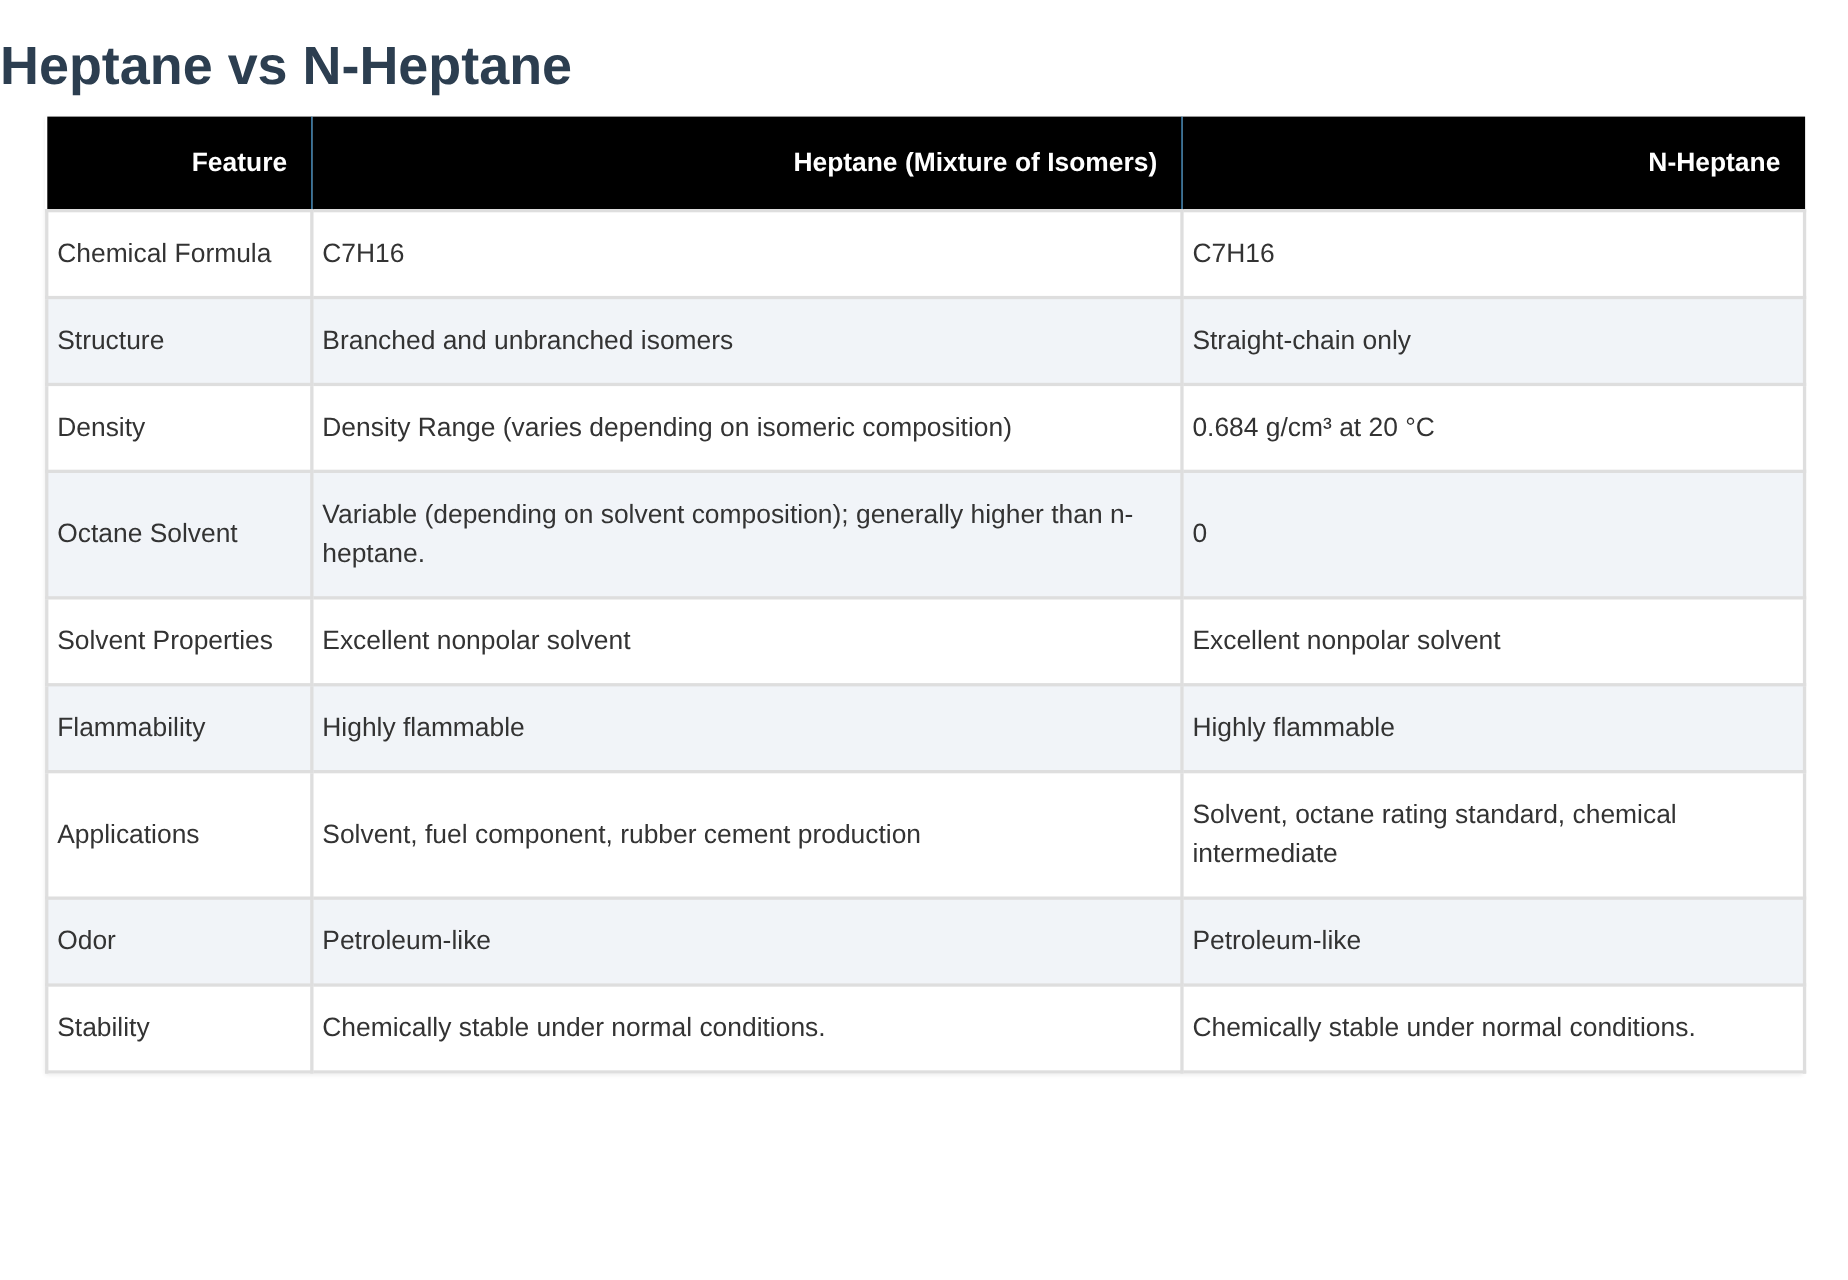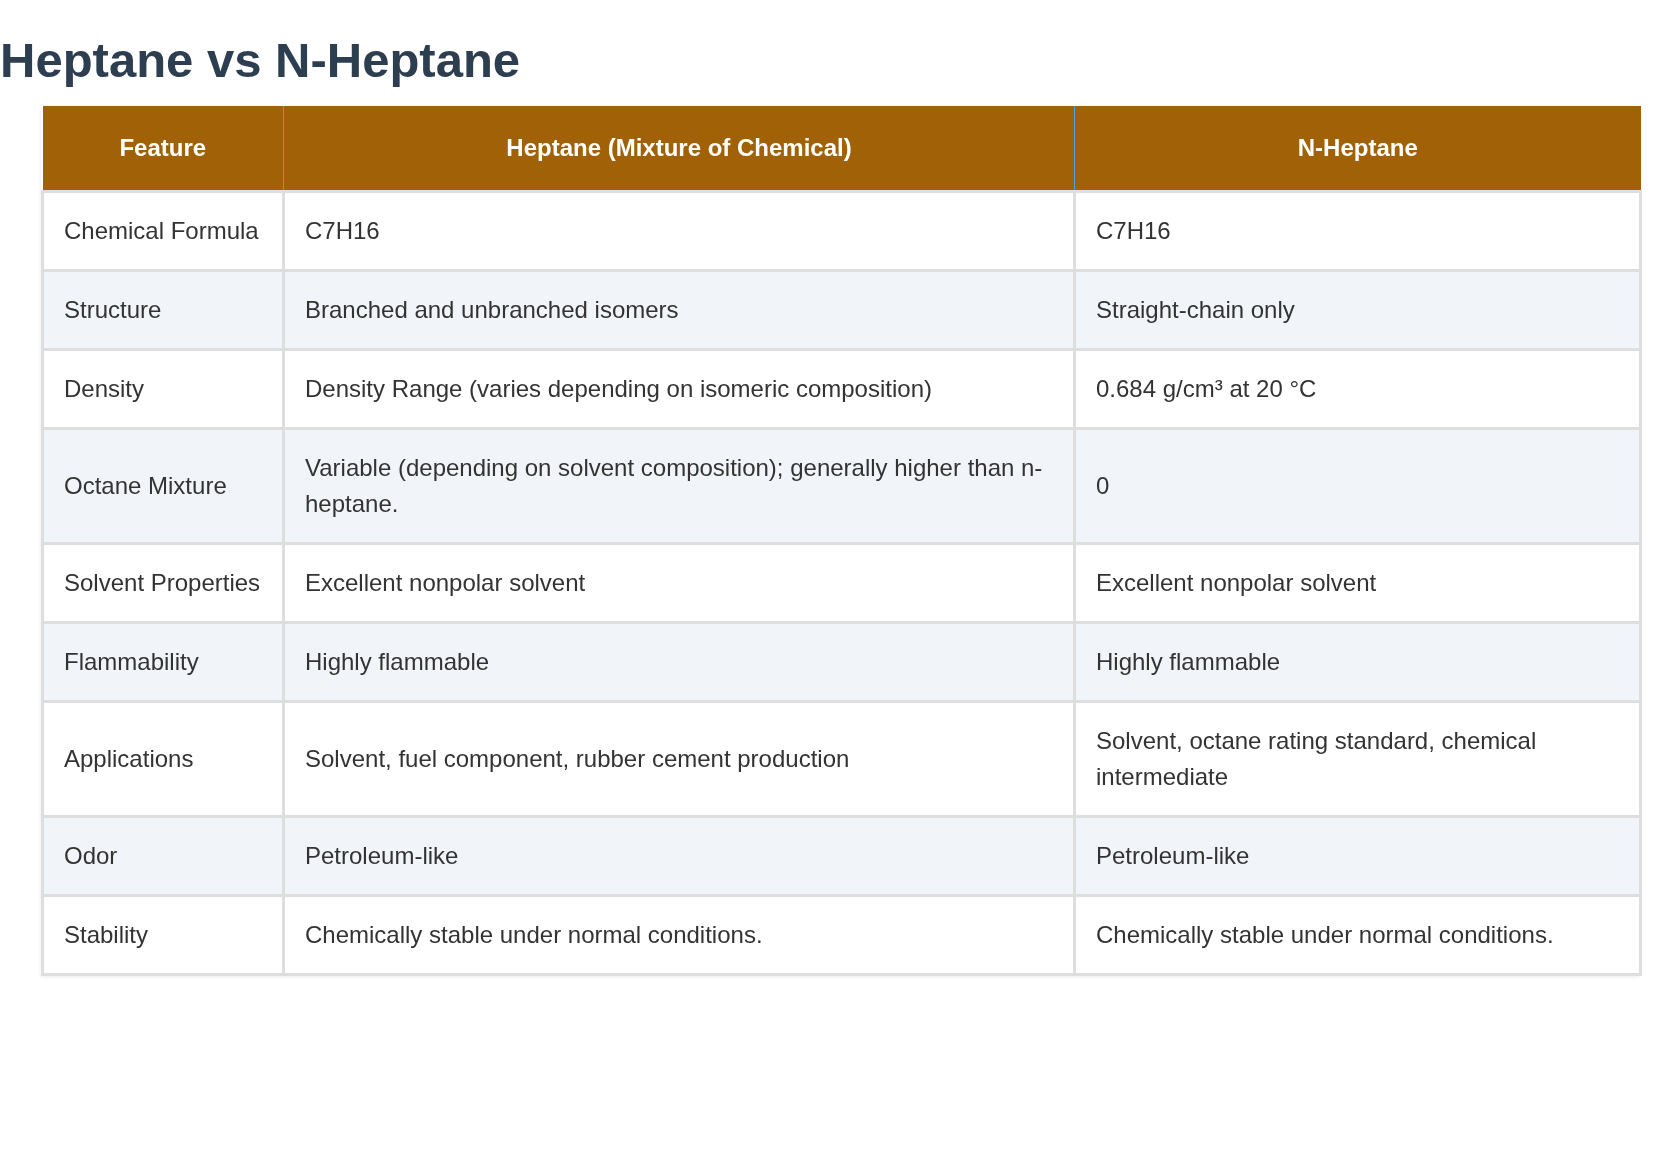--- a/index.html
+++ b/index.html
@@ -19,70 +19,70 @@
     box-shadow: 0 1px 4px rgba(0,0,0,0.08);
   }
   table {
     width: 1598px; border-collapse: collapse; table-layout: fixed;
     font-size: 24px;
   }
   col.c1 { width: 241px; }
   col.c2 { width: 791px; }
   col.c3 { width: 566px; }
   thead th {
-    background: #a16207; color: #ffffff; text-align: center;
+    background: #000000; color: #ffffff; text-align: right;
     font-weight: bold; font-size: 24px;
     height: 85px; padding: 0 22px; box-sizing: border-box;
     border-right: 1px solid #4aa3df;
   }
   thead th:last-child { border-right: none; }
   tbody td {
-    padding: 20px 20px; line-height: 36px; vertical-align: middle;
+    padding: 20px 8px; line-height: 36px; vertical-align: middle;
     border: 3px solid #dedede;
   }
   tbody tr:nth-child(odd) td { background: #ffffff; }
   tbody tr:nth-child(even) td { background: #f1f4f8; }
 </style>
 </head>
 <body>
 
 <h1 class="title">Heptane vs N-Heptane</h1>
 
 <div class="table-wrap">
   <table>
     <colgroup>
         <col class="c1">
         <col class="c2">
         <col class="c3">
       </colgroup>
     <thead>
       <tr>
         <th>Feature</th>
-        <th>Heptane (Mixture of Chemical)</th>
+        <th>Heptane (Mixture of Isomers)</th>
         <th>N-Heptane</th>
       </tr>
     </thead>
     <tbody>
       <tr>
         <td>Chemical Formula</td>
         <td>C7H16</td>
         <td>C7H16</td>
       </tr>
       <tr>
         <td>Structure</td>
         <td>Branched and unbranched isomers</td>
         <td>Straight-chain only</td>
       </tr>
       <tr>
         <td>Density</td>
         <td>Density Range (varies depending on isomeric composition)</td>
         <td>0.684 g/cm³ at 20 °C</td>
       </tr>
       <tr>
-        <td>Octane Mixture</td>
+        <td>Octane Solvent</td>
         <td>Variable (depending on solvent composition); generally higher than n-heptane.</td>
         <td>0</td>
       </tr>
       <tr>
         <td>Solvent Properties</td>
         <td>Excellent nonpolar solvent</td>
         <td>Excellent nonpolar solvent</td>
       </tr>
       <tr>
         <td>Flammability</td>

